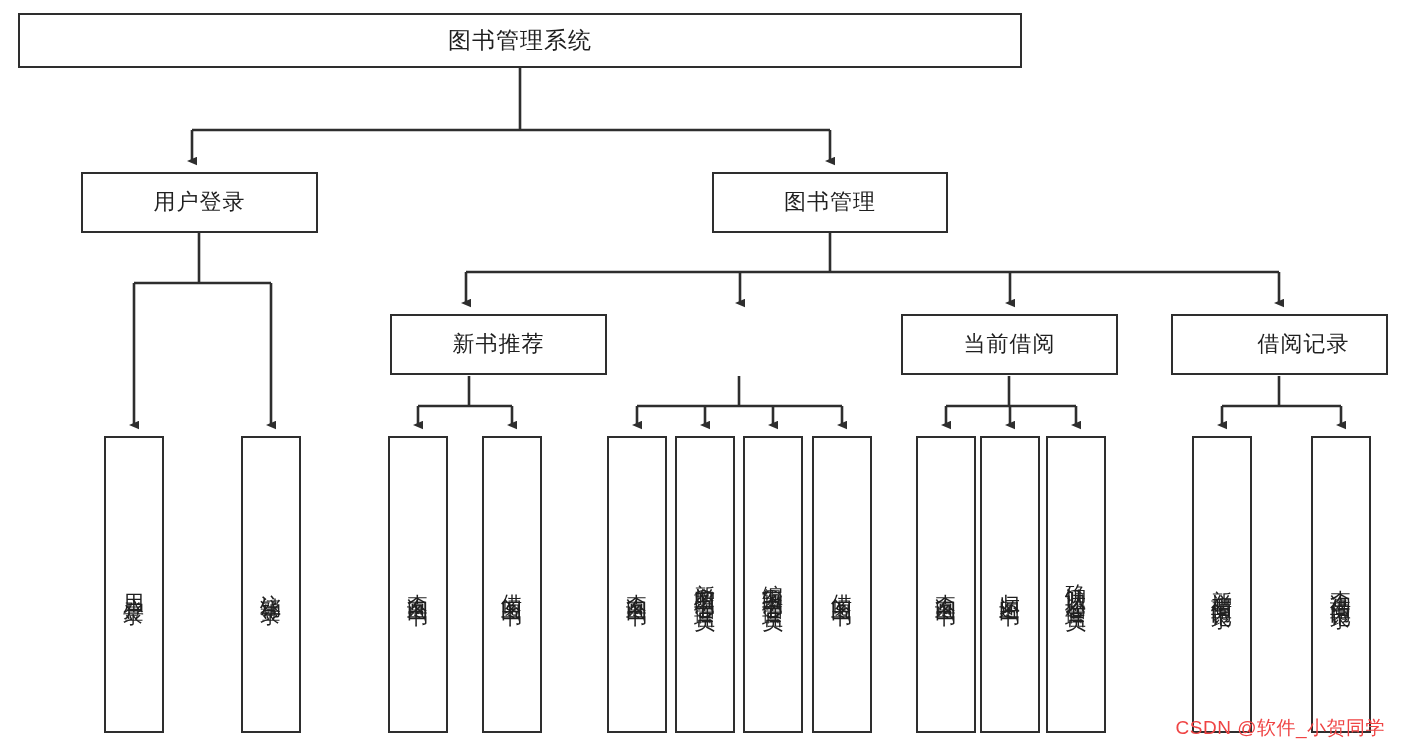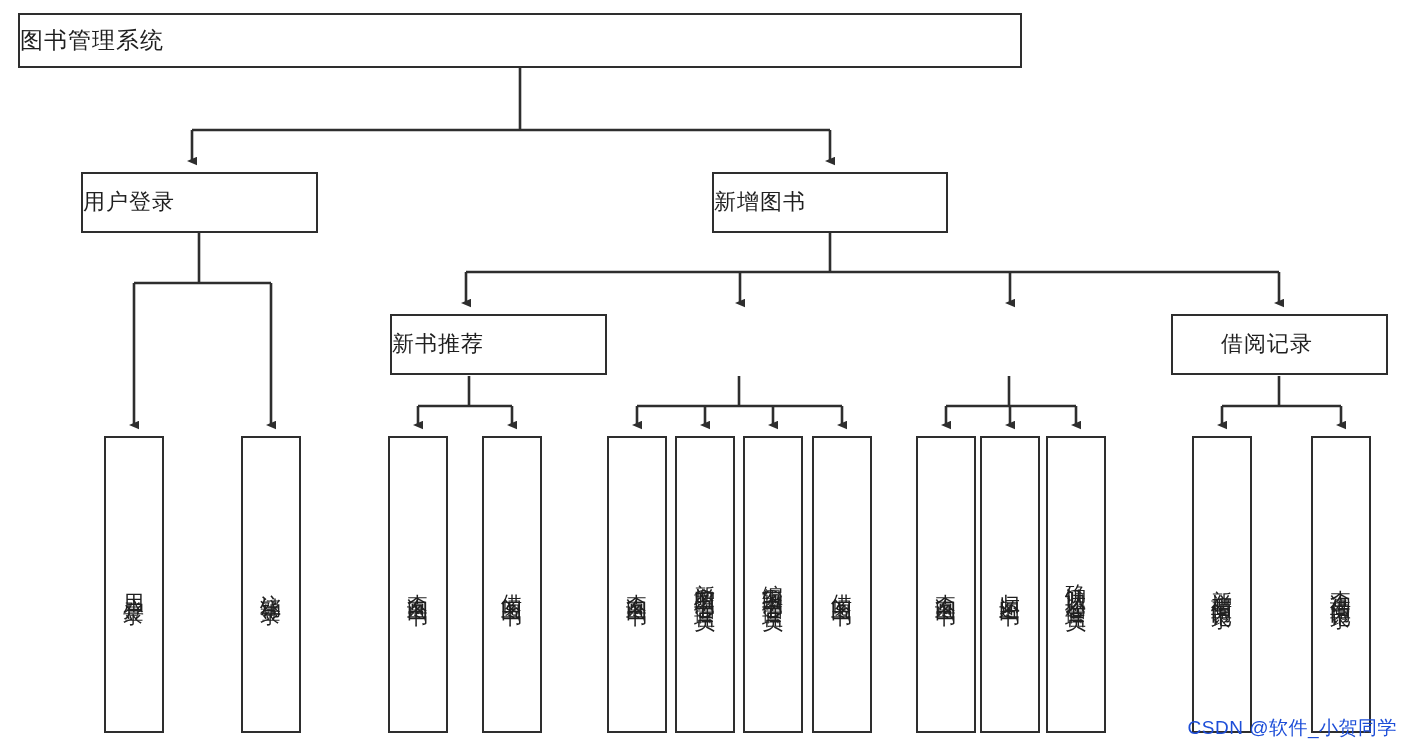--- a/index.html
+++ b/index.html
@@ -20,21 +20,21 @@
     width:1405px;height:747px;
     pointer-events:none;
   }
   .node{
     position:absolute;
     box-sizing:border-box;
     border:2px solid #2e2e2e;
     background:#ffffff;
     display:flex;
     align-items:center;
-    justify-content:flex-start;
+    justify-content:center;
     z-index:2;
   }
   .node .lbl{
     display:block;
     text-align:center;
     color:#1f1f1f;
     line-height:1.12;
     white-space:nowrap;
   }
   
@@ -55,24 +55,24 @@
     writing-mode:vertical-rl;
     text-orientation:upright;
     font-size:21px;
     letter-spacing:4px;
     line-height:1.0;
     white-space:nowrap;
     max-height:100%;
   }
   #watermark{
     position:absolute;
-    right:8px;
+    right:20px;
     bottom:6px;
     font-size:19px;
-    color:#1d4ed8;
+    color:#ef4444;
     z-index:5;
     white-space:nowrap;
     letter-spacing:0.5px;
   }
 </style>
 </head>
 <body>
 
 <div id="canvas">
 
@@ -128,28 +128,31 @@
 
   <div class="node h root" style="left:18px;top:13px;width:1004px;height:55px;">
     <span class="lbl">图书管理系统</span>
   </div>
 
   <div class="node h" style="left:81px;top:172px;width:237px;height:61px;">
     <span class="lbl">用户登录</span>
   </div>
 
   <div class="node h" style="left:712px;top:172px;width:236px;height:61px;">
-    <span class="lbl">新增图书</span>
+    <span class="lbl">图书管理</span>
   </div>
 
   <div class="node h" style="left:361px;top:314px;width:217px;height:61px;margin-left:29px;">
     <span class="lbl">新书推荐</span>
   </div>
 
 
+  <div class="node h" style="left:901px;top:314px;width:217px;height:61px;">
+    <span class="lbl">当前借阅</span>
+  </div>
 
   <div class="node h" style="left:1171px;top:314px;width:217px;height:61px;padding-left:48px;">
     <span class="lbl">借阅记录</span>
   </div>
 
   <div class="node v" style="left:104px;top:436px;width:60px;height:297px;">
     <span class="lbl">用户登录</span>
   </div>
 
   <div class="node v" style="left:241px;top:436px;width:60px;height:297px;">

